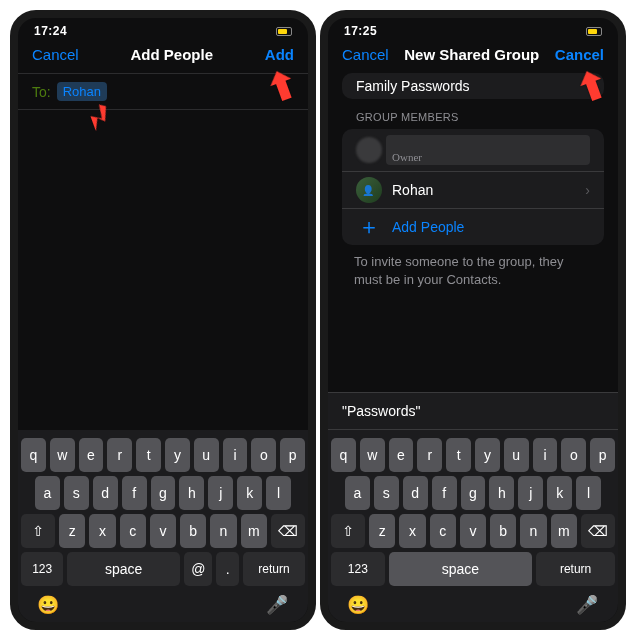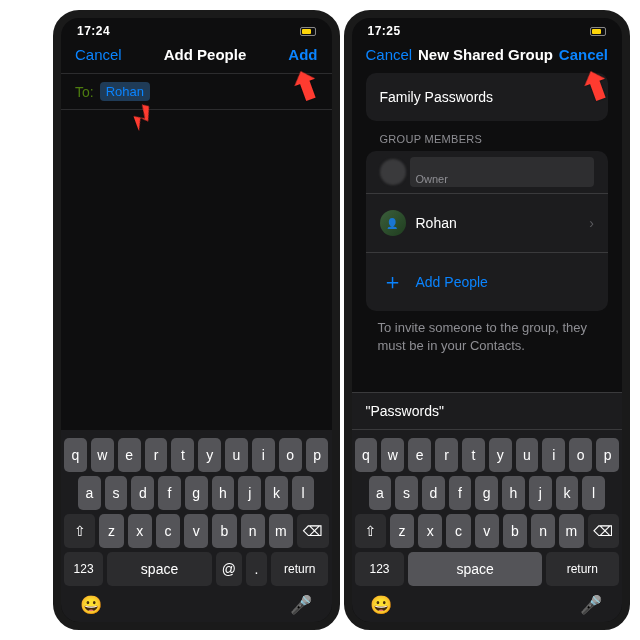--- a/index.html
+++ b/index.html
@@ -1,40 +1,40 @@
 <!DOCTYPE html>
 <html><head>
 <meta charset="utf-8">
 <style>
   * { box-sizing: border-box; margin: 0; padding: 0; font-family: -apple-system, "SF Pro Text", "Helvetica Neue", Arial, sans-serif; }
   body { background:#fff; width:640px; height:640px; overflow:hidden; }
-  .frame { display:flex; gap:4px; padding:10px;margin-left:43px; }
+  .frame { display:flex; gap:4px; padding:10px; }
   .phone { position:relative; width:306px; height:620px; background:#0e0e0f; border-radius:26px; border:8px solid #1a1a1a; overflow:hidden; color:#fff; }
   .status { display:flex; justify-content:space-between; align-items:center; font-size:12px; font-weight:600; padding:6px 16px 2px; letter-spacing:0.5px; }
   .status .battery-icon { display:inline-block; width:16px; height:9px; border:1px solid #888; border-radius:2px; position:relative; }
   .status .battery-icon::after { content:""; position:absolute; left:1px; top:1px; width:9px; height:5px; background:#ffd60a; border-radius:1px; }
   .navbar { display:flex; justify-content:space-between; align-items:flex-end; padding:6px 14px 10px; }
   .navbar .title { font-size:15px; font-weight:600; }
   .nav-btn { color:#0a84ff; font-size:15px; background:none; border:none; cursor:pointer; }
   .nav-btn.bold { font-weight:600; }
   .to-row { display:flex; align-items:center; border-top:0.5px solid #2c2c2e; border-bottom:0.5px solid #2c2c2e; padding:8px 14px; font-size:14px; }
   .to-row .label { color:#4d7c0f; margin-right:6px; }
   .pill { background:#1f3b57; color:#0a84ff; padding:2px 6px; border-radius:4px; font-size:13px; }
   .content { flex:1; overflow:auto; }
   .phone-inner { display:flex; flex-direction:column; height:100%; }
   .spacer { flex:1; }
   .section-label { color:#8e8e93; font-size:11px; letter-spacing:0.3px; padding:12px 28px 6px; text-transform:uppercase; }
   .card { background:#1c1c1e; border-radius:10px; margin:0 14px; overflow:hidden; }
-  .row { display:flex; align-items:center; padding:16px 14px; font-size:14px; position:relative; }
+  .row { display:flex; align-items:center; padding:5px 14px; font-size:14px; position:relative; }
   .row + .row { border-top:0.5px solid #3a3a3c; }
   .row input { background:none; border:none; color:#fff; font-size:14px; width:100%; outline:none; }
   .avatar { width:26px; height:26px; border-radius:50%; background:linear-gradient(135deg,#3b5f3b,#1f3d1f); margin-right:10px; display:flex; align-items:center; justify-content:center; font-size:10px; }
   .avatar.blur { background:#3a3a3c; filter:blur(1px); }
   .owner-pill { position:absolute; left:44px; right:14px; top:6px; bottom:6px; background:#2e2e30; border-radius:4px; }
-  .owner-text { position:relative; color:#8e8e93; font-size:11px; z-index:2; margin-top:14px; }
+  .owner-text { position:relative; color:#8e8e93; font-size:11px; z-index:2; margin-top:14px;font-family:Liberation Serif, serif; }
   .plus-icon { width:26px; height:26px; display:flex; align-items:center; justify-content:center; color:#0a84ff; font-size:22px; font-weight:400; margin-right:10px; }
   .chevron { color:#5a5a5e; font-size:14px; margin-left:auto; }
   .hint { color:#8e8e93; font-size:13px; line-height:1.35; padding:8px 26px 0; }
   .suggestion-bar { background:#1c1c1e; border-top:0.5px solid #3a3a3c; border-bottom:0.5px solid #3a3a3c; margin-top:10px; }
   .suggestion-bar .sugg { color:#fff; font-size:14px; padding:10px 14px; }
   
   .kbd { background:#1c1c1e; padding:4px 3px 6px; }
   .kbd-row { display:flex; justify-content:center; gap:4px; margin:4px 0; }
   .key { background:#545458; color:#fff; border-radius:5px; height:34px; display:flex; align-items:center; justify-content:center; font-size:14px; flex:1; min-width:0; cursor:pointer; }
   .key.dark { background:#2c2c2e; }

